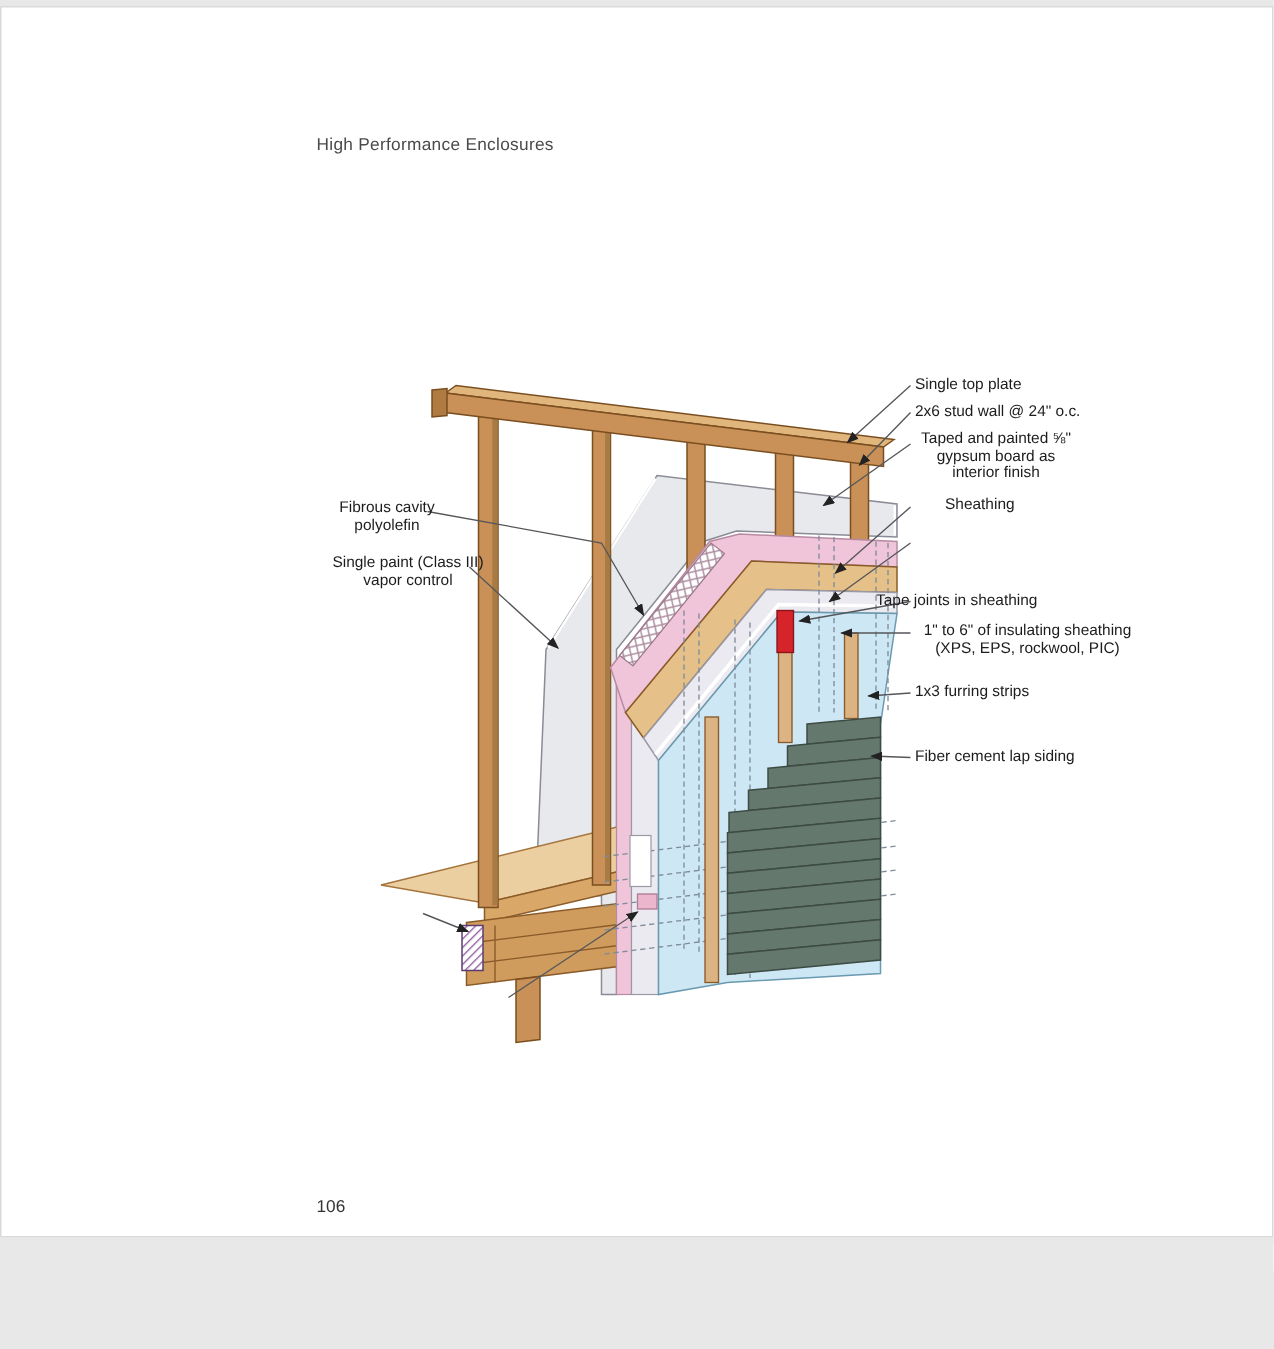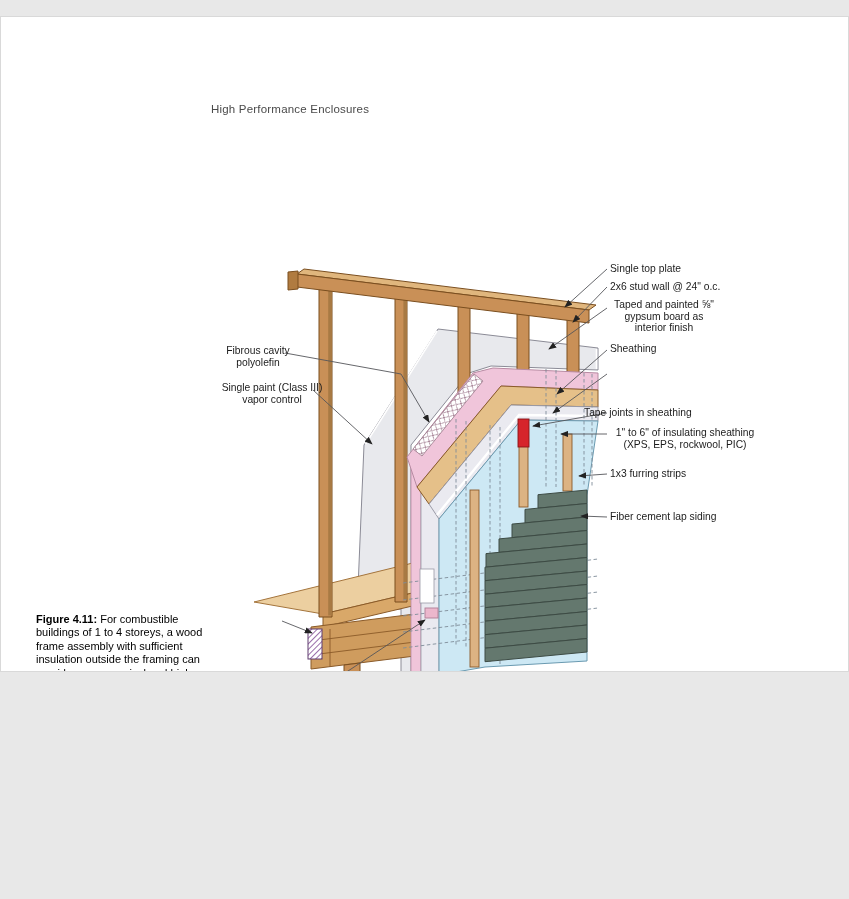--- a/index.html
+++ b/index.html
@@ -1,16 +1,16 @@
 <!DOCTYPE html>
 <html><head>
 <meta charset="utf-8">
 <style>
   html,body{margin:0;padding:0;background:#e8e8e8;}
-  .page{position:relative;width:849px;height:656px;margin:16px auto;background:#ffffff;
+  .page{position:relative;width:849px;height:821px;margin:4px auto;background:#ffffff;
         border:1px solid #d9d9d9;box-sizing:border-box;overflow:hidden;
         font-family:"Liberation Sans",sans-serif;}
   .hdr{position:absolute;left:210px;top:86px;font-size:11.5px;color:#4a4a4a;letter-spacing:.2px;}
   .folio{position:absolute;left:210px;top:794px;font-size:11.5px;color:#333;}
   .lbl{position:absolute;font-size:10.3px;line-height:1.13;color:#1c1c1c;text-align:center;}
   .caption{position:absolute;left:35px;top:596px;width:172px;font-size:11px;line-height:1.22;color:#000;}
   .caption b{font-weight:bold;}
   svg{position:absolute;left:0;top:0;}
 </style>
 </head>
@@ -127,26 +127,23 @@
       <path d="M338,660 L424,603" marker-end="url(#arr)"></path>
     </g>
   </svg>
 
   <div class="hdr">High Performance Enclosures</div>
   <div class="folio">106</div>
 
   <div class="lbl" style="left:609px;top:246px;white-space:nowrap">Single top plate</div>
   <div class="lbl" style="left:609px;top:264px;white-space:nowrap">2x6 stud wall @ 24" o.c.</div>
   <div class="lbl" style="left:609px;top:282px;width:108px">Taped and painted ⅝" gypsum board as interior finish</div>
-  <div class="lbl" style="left:609px;top:326px;white-space:nowrap">Sheathing</div>
+  <div class="lbl" style="left:629px;top:326px;white-space:nowrap">Sheathing</div>
   <div class="lbl" style="left:583px;top:390px;white-space:nowrap">Tape joints in sheathing</div>
   <div class="lbl" style="left:609px;top:410px;width:150px">1" to 6" of insulating sheathing (XPS, EPS, rockwool, PIC)</div>
   <div class="lbl" style="left:609px;top:451px;white-space:nowrap">1x3 furring strips</div>
   <div class="lbl" style="left:609px;top:494px;white-space:nowrap">Fiber cement lap siding</div>
 
   <div class="lbl" style="left:215px;top:328px;width:84px">Fibrous cavity polyolefin</div>
   <div class="lbl" style="left:215px;top:365px;width:112px">Single paint (Class III) vapor control</div>
 
-  <div class="caption">
-    <b>Figure 4.11:</b><span> For combustible buildings of 1 to 4 storeys, a wood frame assembly with sufficient insulation outside the framing can provide an economical and high performance enclosure.</span>
-  </div>
 
 </div>
 
 </body></html>

